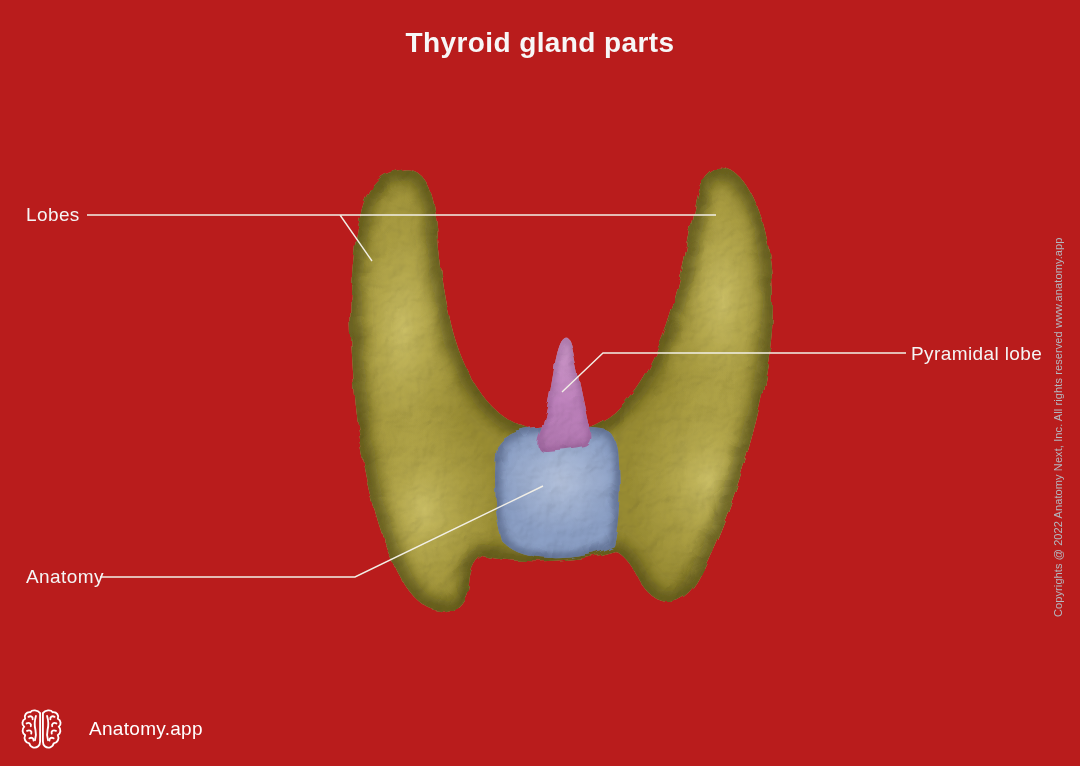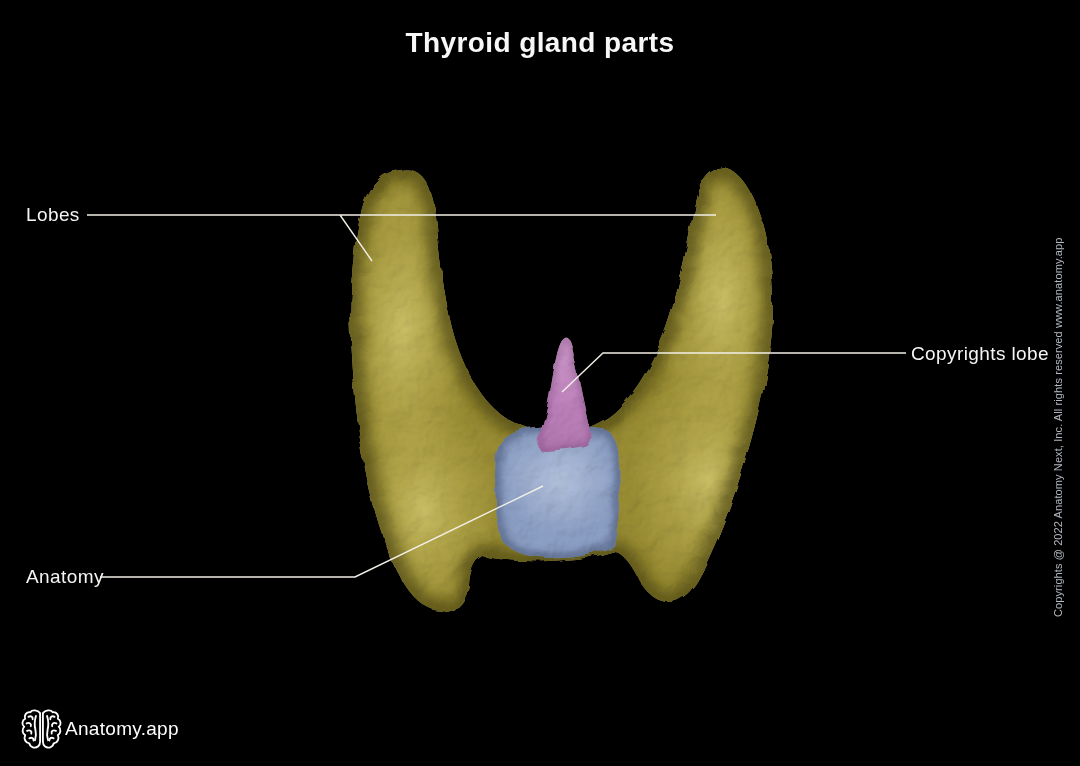--- a/index.html
+++ b/index.html
@@ -4,21 +4,21 @@
 <style>
   html, body {
     margin: 0; padding: 0;
     width: 1080px; height: 766px;
     overflow: hidden;
     background: #11141b;
   }
   .canvas {
     position: relative;
     width: 1080px; height: 766px;
-    background: #000000;
+    background: #b91c1c;
     font-family: "Liberation Sans", sans-serif;
   }
   .art {
     position: absolute;
     left: 0; top: 0;
     width: 1080px; height: 766px;
   }
   .title {
     position: absolute;
     top: 27px; left: 0;
@@ -51,21 +51,21 @@
     font-size: 11px;
     letter-spacing: 0.1px;
     color: #b4b9c0;
     white-space: nowrap;
   }
   .brand {
     position: absolute;
     left: 21px; top: 706px;
     display: flex;
     align-items: center;
-    gap: 3px;
+    gap: 27px;
   }
   .brand .brain-svg { width: 41px; height: 46px; display: block; }
   .brand-name {
     font-size: 19px;
     font-weight: 500;
     letter-spacing: 0.3px;
     color: #ffffff;
   }
 </style>
 </head>
@@ -196,21 +196,21 @@
     </g>
 
     <g stroke="#f2efe6" stroke-width="1.4" fill="none">
       <path d="M87,215 H716 M340,215 L372,261"></path>
       <path d="M906,353 H603 L562,392"></path>
       <path d="M100,577 H355 L543,486"></path>
     </g>
   </svg>
 
   <div class="label label-lobes">Lobes</div>
-  <div class="label label-pyramidal">Copyrights lobe</div>
+  <div class="label label-pyramidal">Pyramidal lobe</div>
   <div class="label label-isthmus">Anatomy</div>
 
   <div class="copyright">Copyrights @ 2022 Anatomy Next, Inc. All rights reserved www.anatomy.app</div>
 
   <div class="brand">
     <svg class="brain-svg" viewBox="0 0 44 46" xmlns="http://www.w3.org/2000/svg">
       <g stroke="#ffffff" stroke-width="2" fill="none" stroke-linecap="round" stroke-linejoin="round">
         <g id="hemi">
           <path d="M 20.5,6
                    C 18,2.5 12,2 10,5

